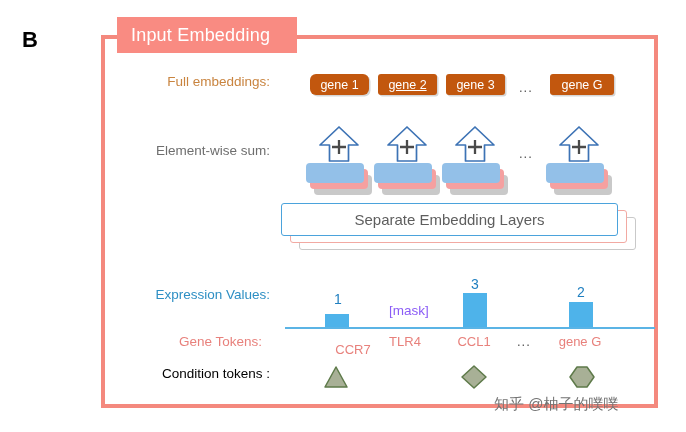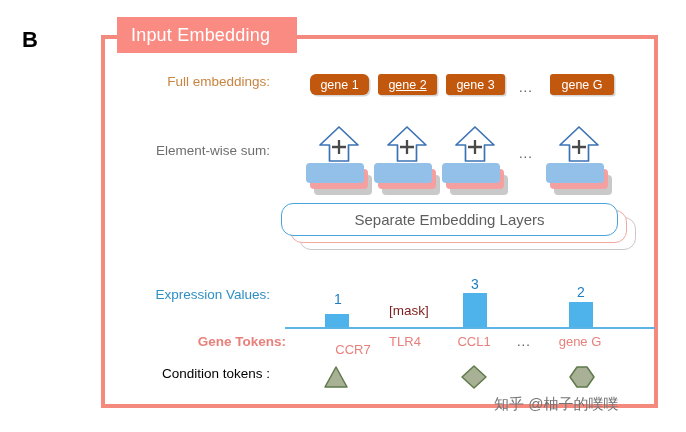--- a/index.html
+++ b/index.html
@@ -75,24 +75,23 @@
     left: 60px;  width: 210px;
     top: 143px;
     color: #6E6E6E;
   }
   #label-expression {
     left: 60px;  width: 210px;
     top: 287px;
     color: #2E8FC4;
   }
   #label-gene-tokens {
-    left: 76px;  width: 210px;
+    left: 52px;  width: 210px;
     top: 334px;
     color: #E8817C;
-    font-weight: bold;
   }
   #label-condition {
     left: 60px;  width: 210px;
     top: 366px;
     color: #000000;
   }
 
   
   .gene-chip {
     position: absolute;
@@ -161,21 +160,21 @@
     position: absolute;
     left: 281px;
     top: 203px;
     width: 355px;
     height: 48px;
   }
   #sel-stack .sel-layer {
     position: absolute;
     width: 337px;
     height: 33px;
-    border-radius: 12px;
+    border-radius: 3px;
     box-sizing: border-box;
     background: #ffffff;
   }
   #sel-stack .sel-layer.back   { left: 18px; top: 14px; border: 1.3px solid #C9C9C9; }
   #sel-stack .sel-layer.middle { left: 9px;  top: 7px;  border: 1.3px solid #F2A9A2; }
   #sel-stack .sel-layer.front  {
     left: 0px; top: 0px;
     border: 1.6px solid #4BA3DC;
     display: flex;
     align-items: center;
@@ -201,21 +200,21 @@
   }
   .expr-value {
     position: absolute;
     color: #1F7FC0;
     font-size: 14px;
     text-align: center;
     width: 40px;
   }
   .mask-label {
     position: absolute;
-    color: #7f1d1d;
+    color: #8b5cf6;
     font-size: 13.5px;
     text-align: center;
     width: 70px;
   }
 
   
   .token-name {
     position: absolute;
     top: 334px;
     color: #E8817C;

